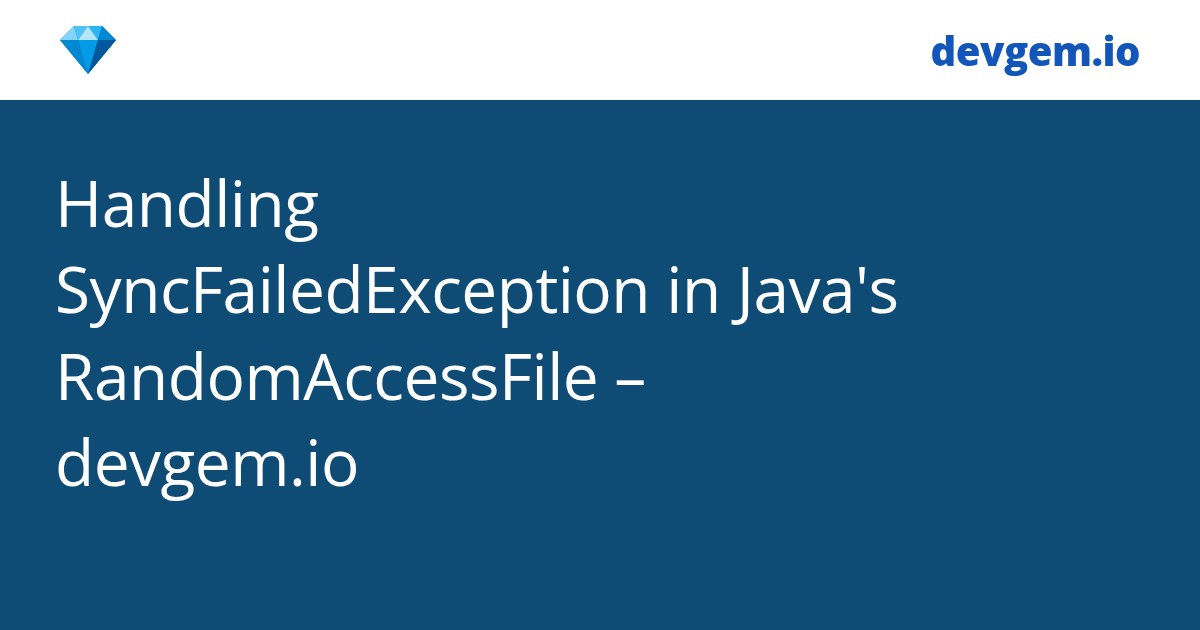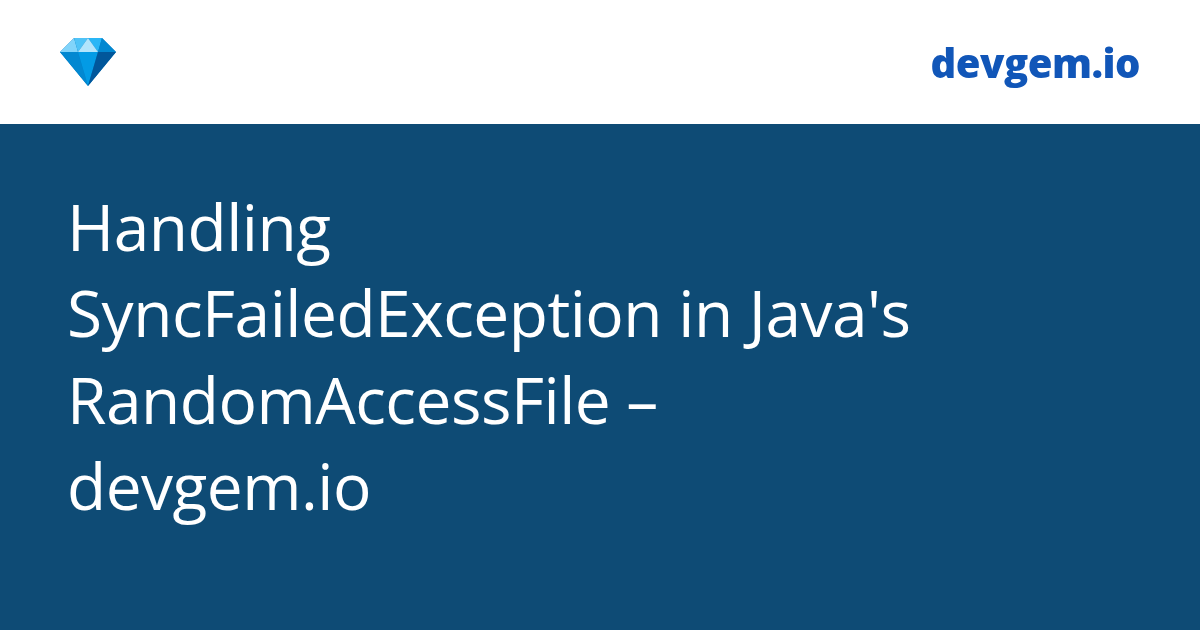--- a/index.html
+++ b/index.html
@@ -7,21 +7,21 @@
       padding: 0;
       box-sizing: border-box;
     }
     body {
       width: 1200px;
       height: 630px;
       font-family: 'Segoe UI', 'Open Sans', -apple-system, BlinkMacSystemFont, sans-serif;
       overflow: hidden;
     }
     .header {
-      height: 124px;
+      height: 100px;
       background: #ffffff;
       display: flex;
       align-items: center;
       justify-content: space-between;
       padding: 0 60px;
     }
     .logo-gem {
       width: 56px;
       height: 48px;
       display: flex;
@@ -41,21 +41,20 @@
       display: flex;
       align-items: flex-start;
     }
     .title {
       color: #ffffff;
       font-size: 64px;
       font-weight: 400;
       line-height: 1.35;
       max-width: 860px;
       letter-spacing: -0.5px;
-      margin-left: 12px;
     }
   </style>
 </head>
 <body>
 
 <div class="header">
   <div class="logo-gem">
     <svg width="56" height="48" viewBox="0 0 56 48">
 
       <polygon points="0,14 14,0 42,0 56,14 28,48" fill="#0277bd"></polygon>

